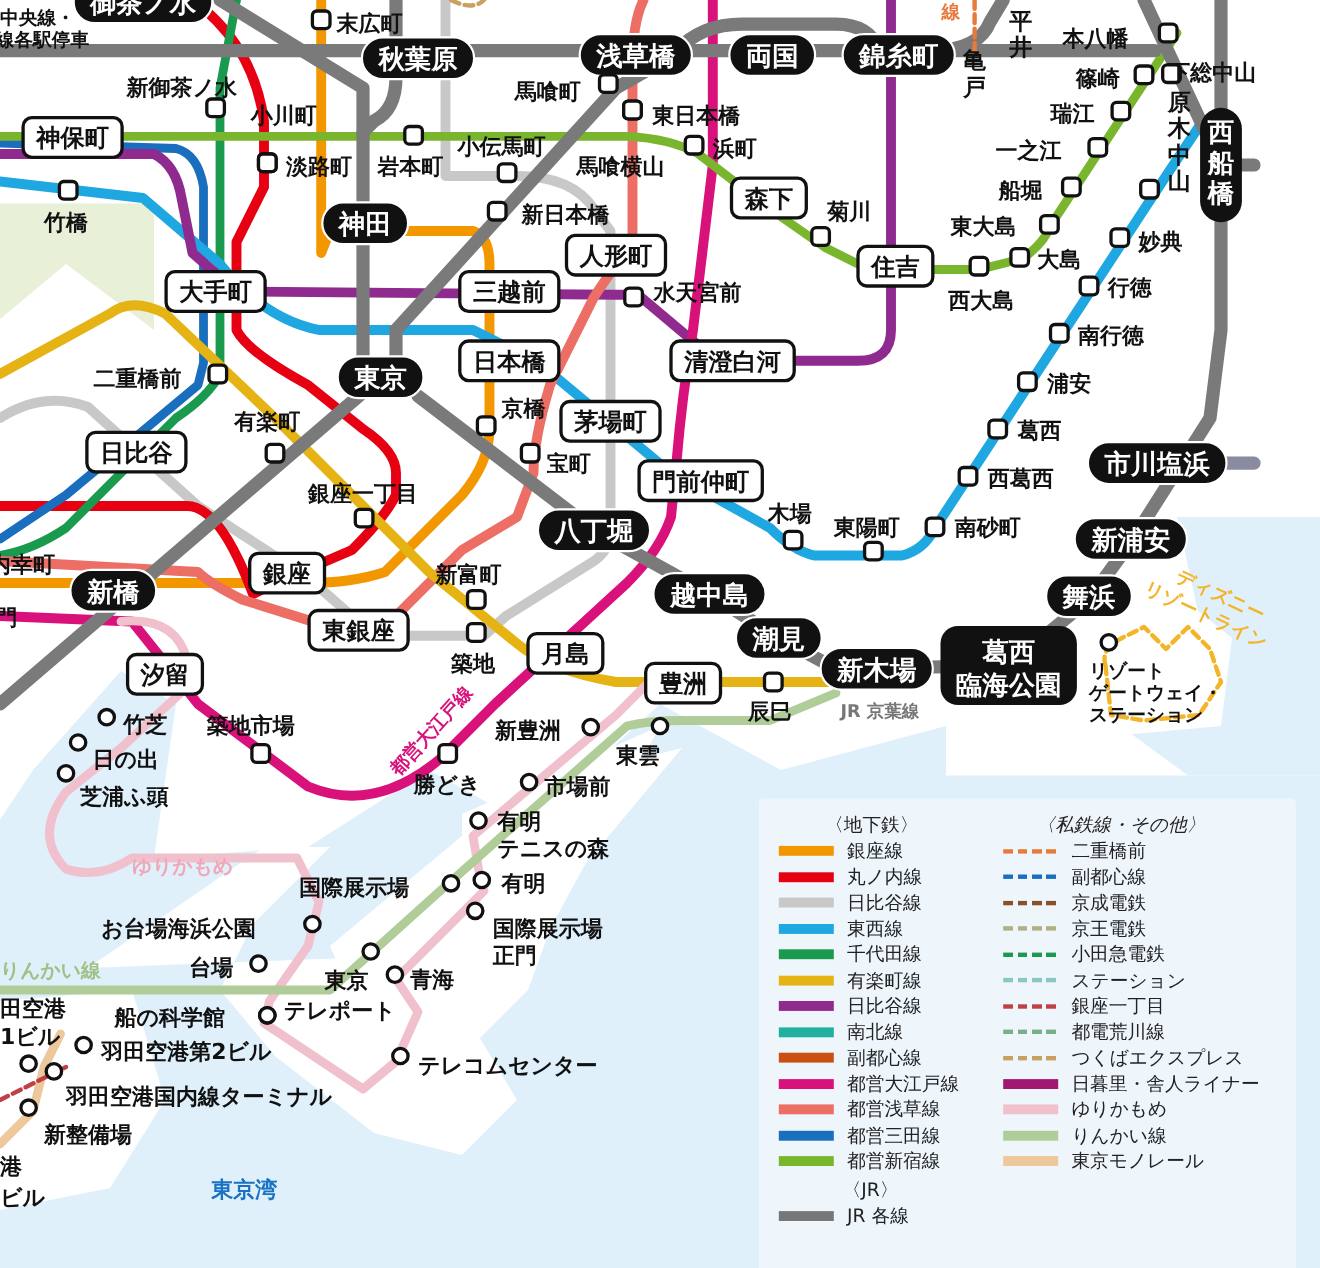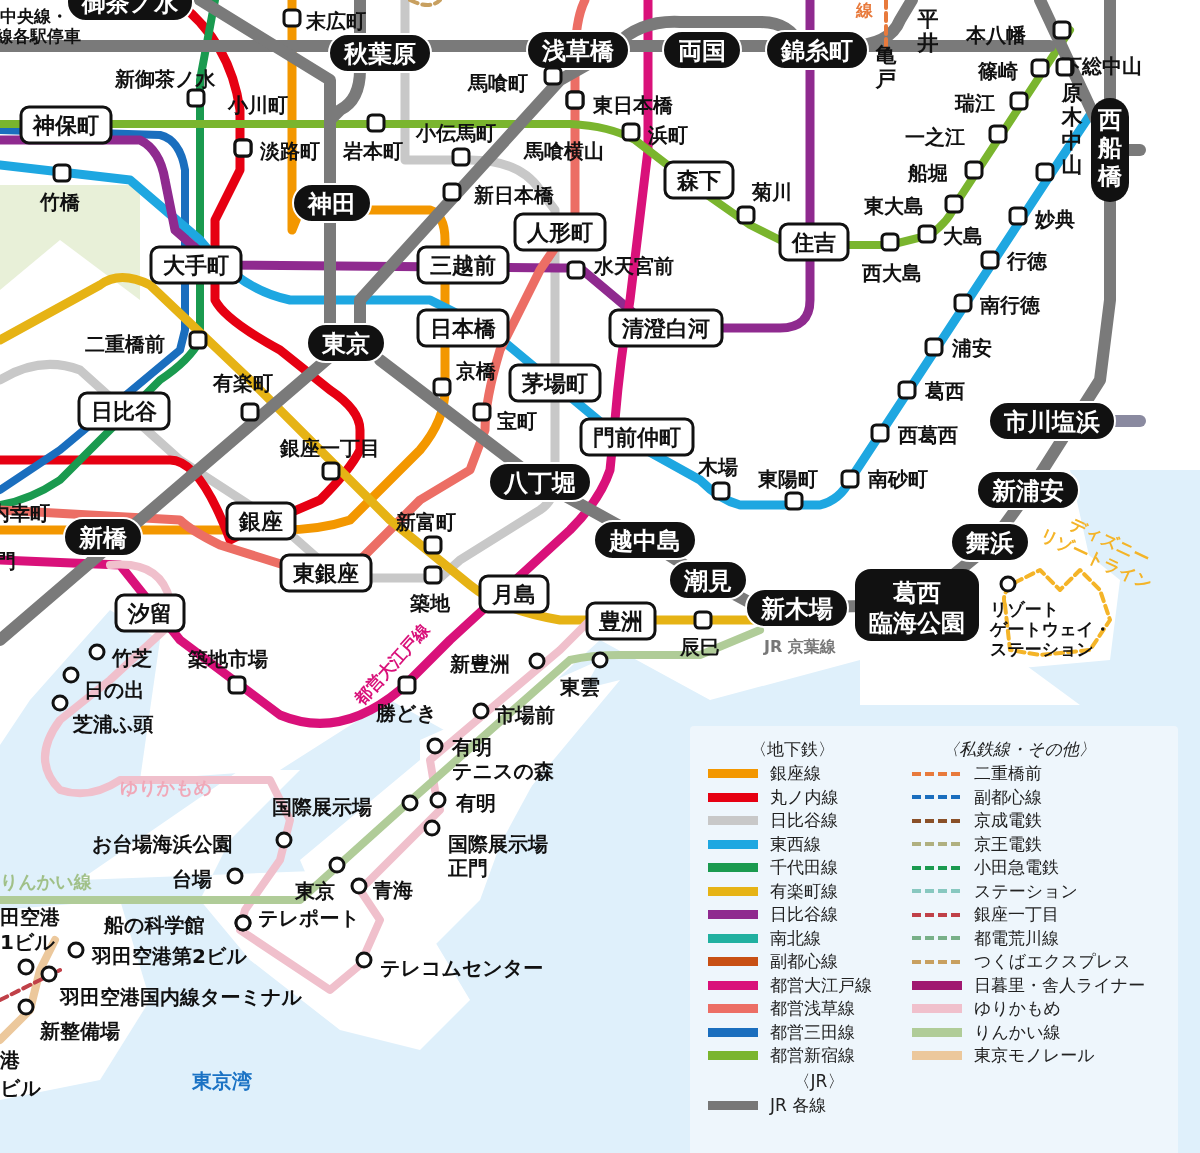--- a/index.html
+++ b/index.html
@@ -574,21 +574,21 @@
         </div>
         <div class="lg-row">
           <span class="sw" style="background: rgb(26, 110, 190);"></span>
           <span class="lg-lab">都営三田線</span>
         </div>
         <div class="lg-row">
           <span class="sw" style="background: rgb(122, 181, 46);"></span>
           <span class="lg-lab">都営新宿線</span>
         </div>
       </div>
-    <div class="lg-head" style="padding-left:58px;margin-top:2px;text-align:center;">〈JR〉</div>
+    <div class="lg-head" style="padding-left:58px;margin-top:2px;">〈JR〉</div>
     <div id="lg-jr">
         <div class="lg-row">
           <span class="sw" style="background: rgb(119, 119, 119);"></span>
           <span class="lg-lab">JR 各線</span>
         </div>
       </div>
   </div>
   <div class="lg-col" style="left:222px;">
     <div class="lg-head" style="padding-left:30px;font-style:italic;">〈私鉄線・その他〉</div>
     <div id="lg-private">

